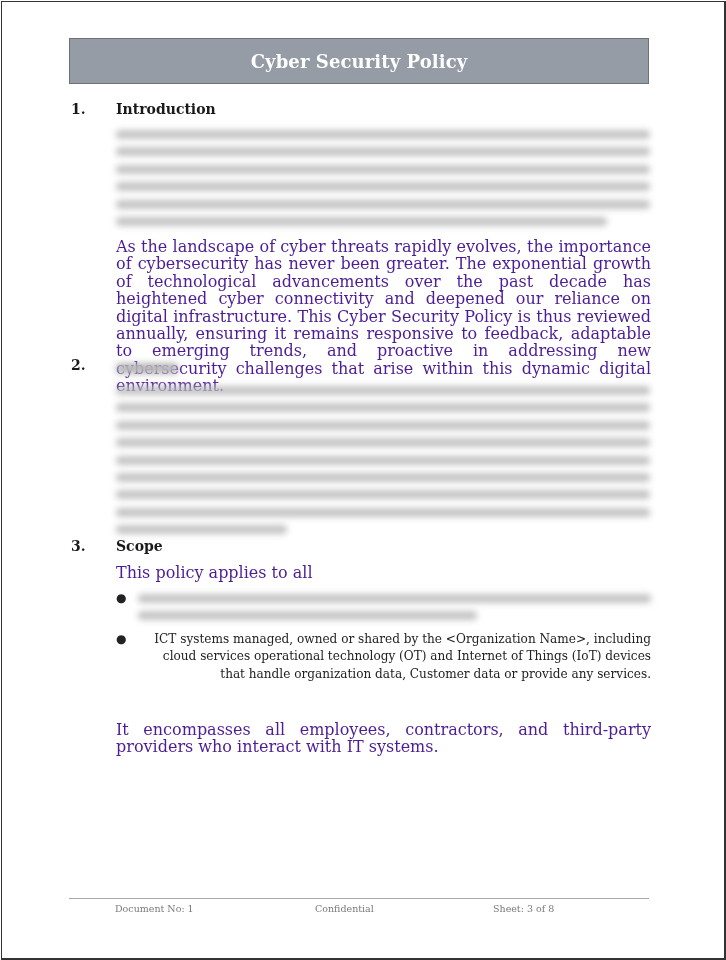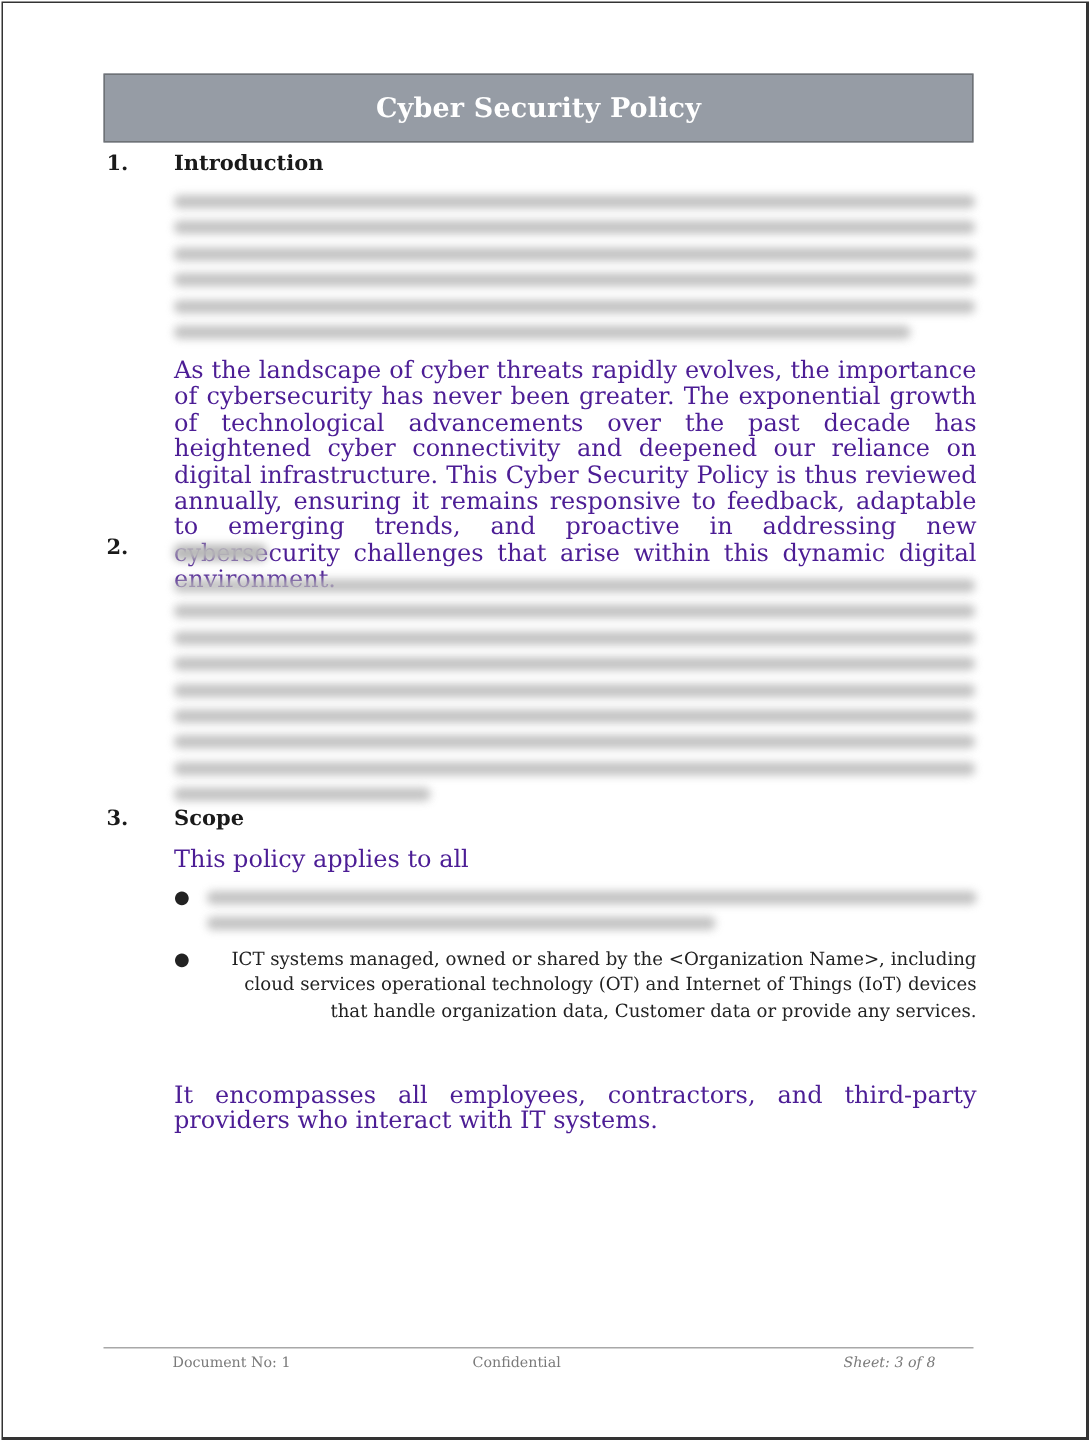--- a/index.html
+++ b/index.html
@@ -9,21 +9,21 @@
     color: #1a1a1a;
   }
   .page {
     position: absolute; left: 1px; top: 1px; width: 722px; height: 956px;
     border: 1px solid #333; border-right-width: 2px; border-bottom-width: 2px;
     background: #fff;
   }
   .title-bar {
     position: absolute; left: 67px; top: 36px; width: 578px; height: 44px;
     background: #969ca5; border: 1px solid #6e7276;
-    display: flex; align-items: center; justify-content: center; margin-top: 11px;
+    display: flex; align-items: center; justify-content: center;
   }
   .title-bar span {
     color: #ffffff; font-weight: bold; font-size: 18px; letter-spacing: 0.1px;
   }
   .sec-head {
     position: absolute; left: 69px; display: flex; align-items: baseline;
     font-weight: bold; font-size: 14px; color: #1a1a1a;
   }
   .sec-num { width: 45px; display: inline-block; }
   .para {
@@ -51,21 +51,21 @@
   .footer-rule {
     position: absolute; left: 67px; top: 896px; width: 580px; height: 1px;
     background: #a8a8a8;
   }
   .footer {
     position: absolute; left: 69px; top: 900px; width: 578px;
     font-size: 9.5px; line-height: 14.5px; color: #7a7a7a; margin-left: 44px;
   }
   .f-row { display: flex; justify-content: space-between; }
   .f-left, .f-right { width: 200px; }
-  .f-right { text-align: center; font-style: italic; }
+  .f-right { text-align: left; }
   .f-center { flex: 1; padding-right: 38px; }
 </style>
 </head>
 <body>
 
 <div class="page">
 
   <div class="title-bar">
     <span>Cyber Security Policy</span>
   </div>

